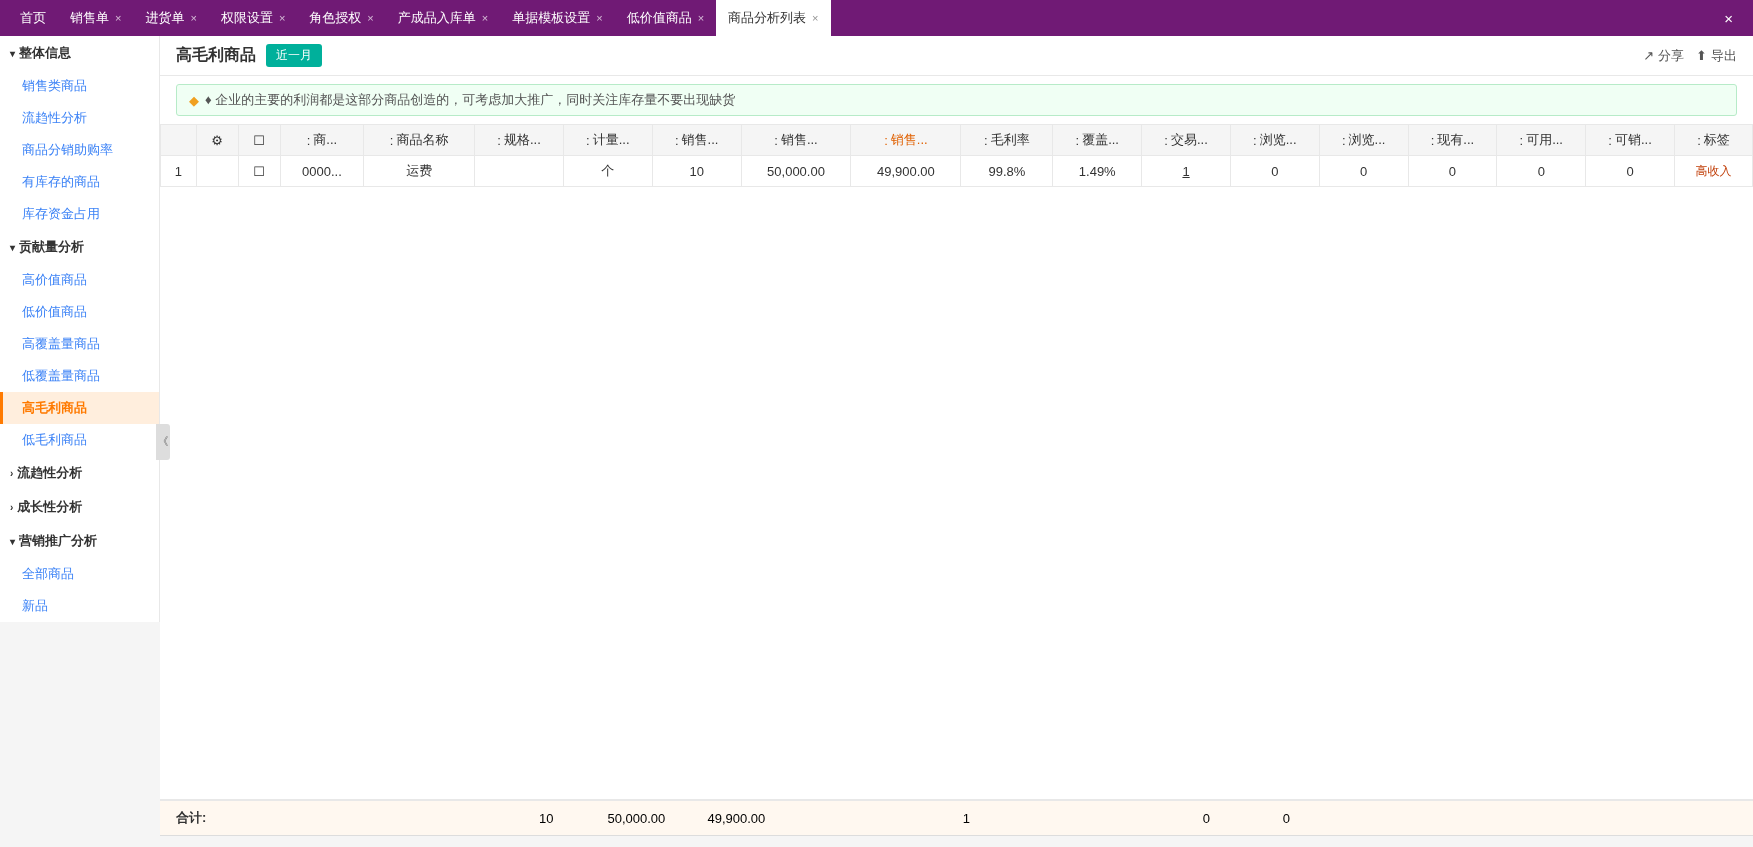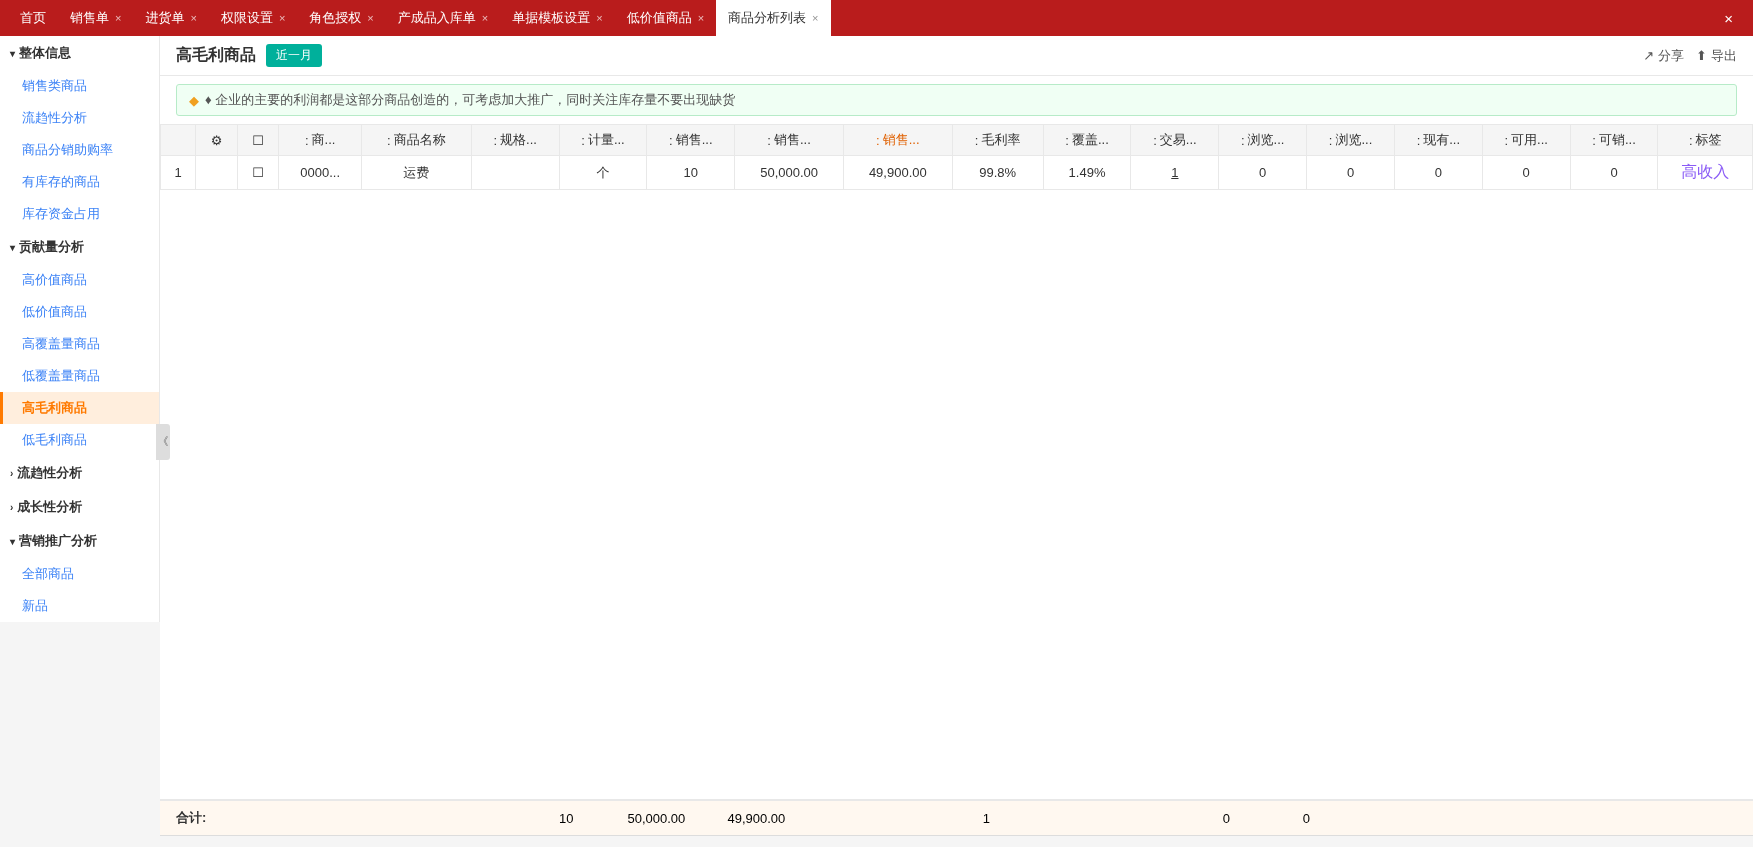--- a/index.html
+++ b/index.html
@@ -1,21 +1,21 @@
 <!DOCTYPE html>
 <html><head>
   <meta charset="utf-8">
   <style>
     * { box-sizing: border-box; margin: 0; padding: 0; font-family: 'Microsoft YaHei', Arial, sans-serif; font-size: 13px; }
     body { background: #f5f5f5; overflow: hidden; width: 1753px; height: 847px; }
 
     
     .top-nav {
       display: flex; align-items: center;
-      background: #b91c1c;
+      background: #701a75;
       height: 36px;
       padding: 0 8px;
       color: #fff;
     }
     .top-nav .nav-item {
       display: flex; align-items: center;
       padding: 0 12px; height: 36px;
       cursor: pointer; white-space: nowrap;
       font-size: 13px; color: #fff;
     }
@@ -139,33 +139,33 @@
     thead tr th .col-inner {
       display: flex; align-items: center; justify-content: center; gap: 3px;
     }
     tbody tr td {
       border: 1px solid #e8e8e8;
       padding: 6px 8px;
       text-align: center;
       color: #333;
       white-space: nowrap;
     }
-    .tag-high { color: #8b5cf6; font-size: 16px; }
+    .tag-high { color: #c2410c; font-size: 12px; }
     .underline-link { text-decoration: underline; cursor: pointer; color: #333; }
 
     
     .footer-total {
       border-top: 2px solid #e8e8e8;
       background: #fff8f0;
       padding: 6px 16px;
       display: flex; align-items: center;
       font-size: 13px; flex-shrink: 0;
       height: 36px;
     }
-    .footer-total .label { color: #333; margin-right: 20px; font-weight: bold; }
+    .footer-total .label { color: #333; font-weight: bold; }
     .footer-cells {
       display: flex; align-items: center; flex: 1;
     }
     .footer-cell {
       text-align: center;
       padding: 0 8px;
     }
 
     
     .h-scroll {

